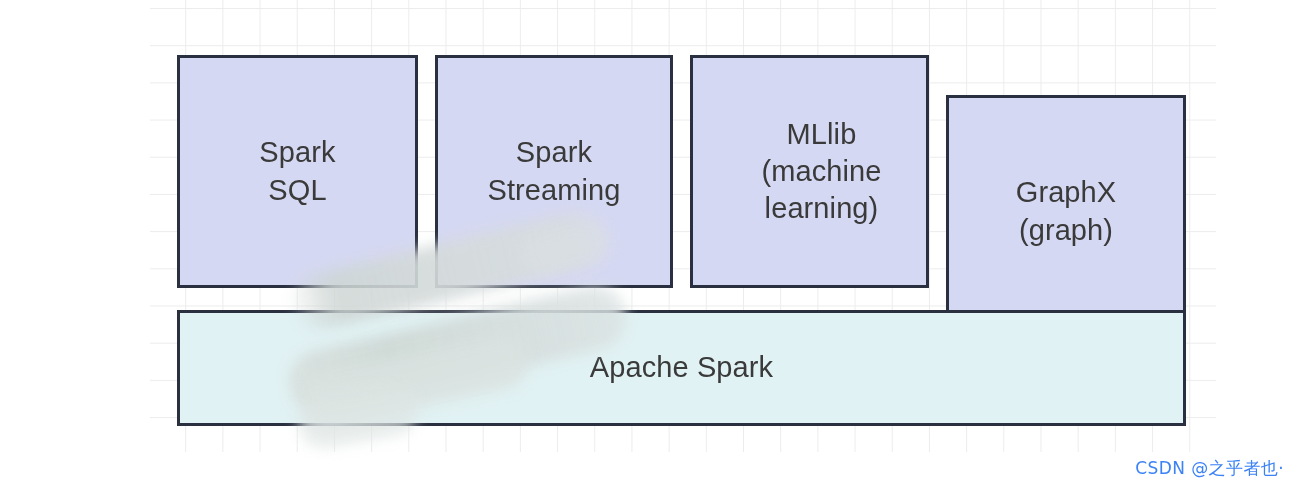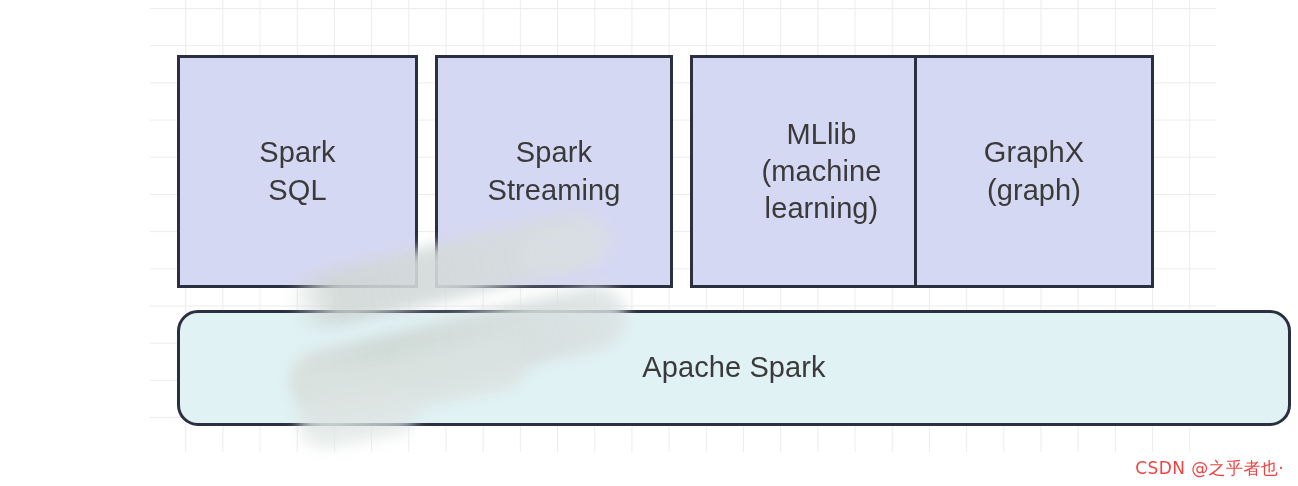--- a/index.html
+++ b/index.html
@@ -55,30 +55,29 @@
   .node.top {
     background: #d5d8f2;
     font-size: 29px;
     top: 55px;
     height: 233px;
   }
 
   #node-spark-sql      { left: 177px;  width: 241px; }
   #node-spark-streaming{ left: 435px;  width: 238px; }
   #node-mllib          { left: 690px;  width: 239px; padding-left: 24px; }
-  #node-graphx         { left: 914px;  width: 240px; }
+  #node-graphx         { left: 946px;  width: 240px; margin-top: 40px; }
 
   #node-apache-spark {
     background: #e1f2f4;
     left: 177px;
     top: 310px;
-    width: 1114px;
+    width: 1009px;
     height: 116px;
     font-size: 29px;
-    border-radius: 21px;
   }
 
   
   .smudge {
     position: absolute;
     pointer-events: none;
     border-radius: 999px;
     filter: blur(7px);
   }
   #smudge-a {
@@ -130,21 +129,21 @@
     background: rgba(218,224,228,0.55);
     transform: rotate(-14deg);
   }
 
   
   #watermark {
     position: absolute;
     right: 14px;
     bottom: 6px;
     font-size: 17px;
-    color: #ef4444;
+    color: #3b82f6;
     letter-spacing: 0.4px;
     white-space: nowrap;
     font-family: "DejaVu Sans", sans-serif;
   }
 </style>
 </head>
 <body>
 
 <div id="canvas">
 

